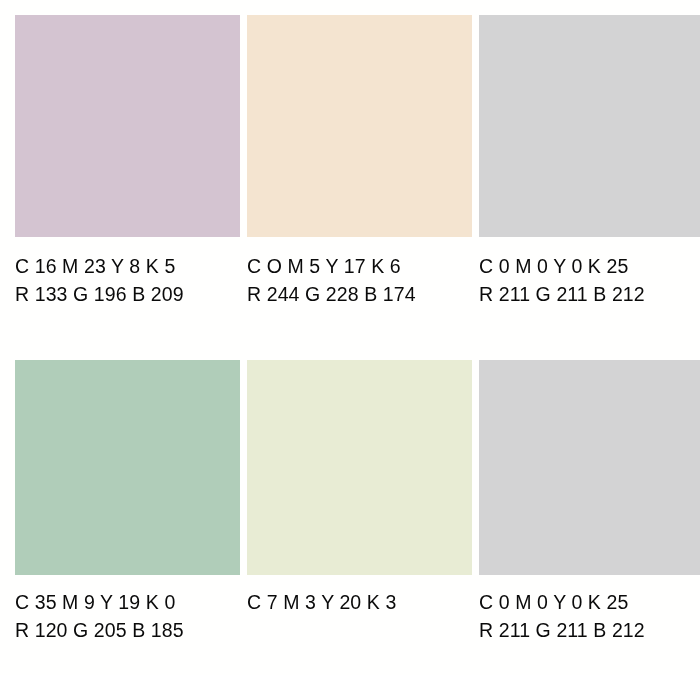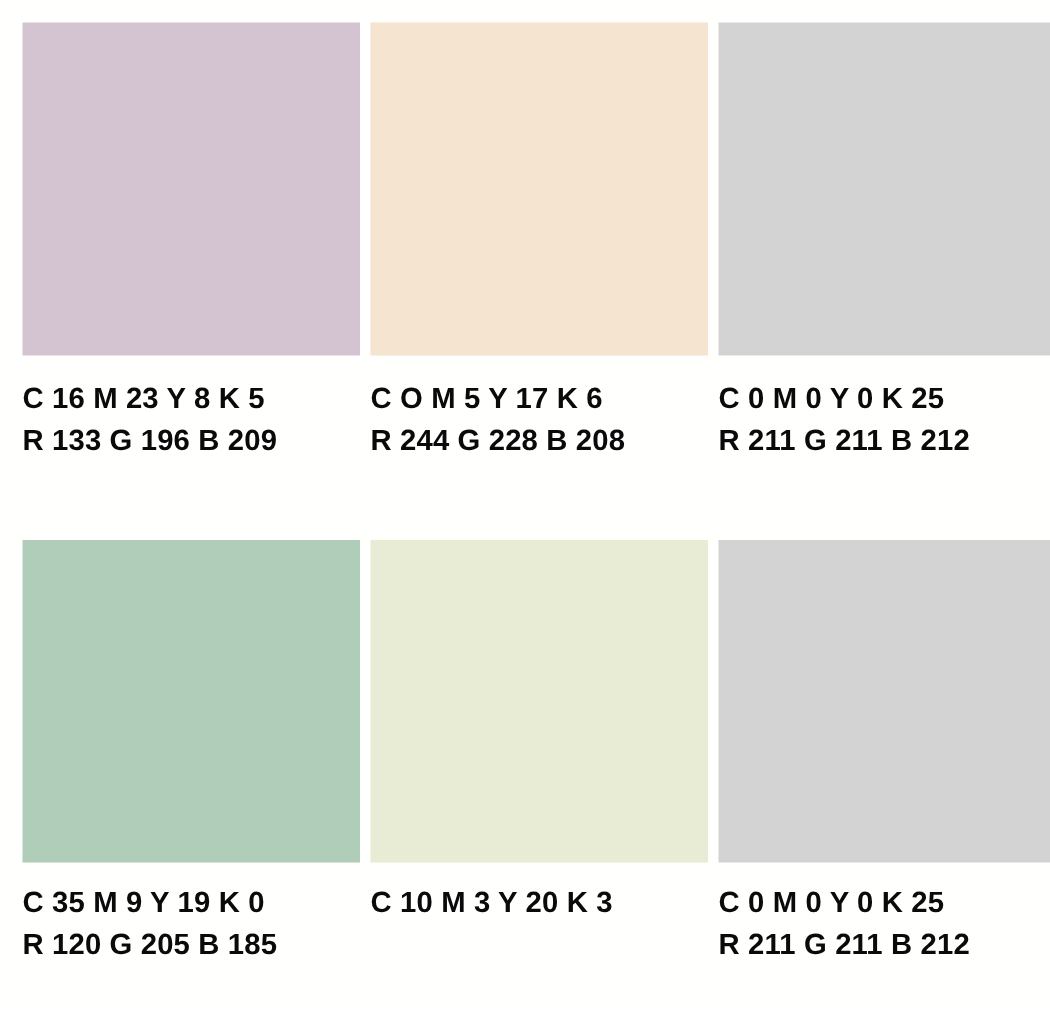--- a/index.html
+++ b/index.html
@@ -19,21 +19,20 @@
     height: 675px;
     background: #fffffe;
     box-sizing: border-box;
   }
   .row {
     position: absolute;
     left: 15px;
     width: 670px;
     display: flex;
     justify-content: space-between;
-    font-weight: bold;
   }
   .row-1 { top: 15px; }
   .row-2 { top: 360px; }
 
   .cell {
     width: 225px;
     margin-right: 7px;
   }
   .cell:last-child { margin-right: 0; }
 
@@ -73,21 +72,21 @@
       <div class="labels">
         <span class="label-line">C 16 M 23 Y 8 K 5</span>
         <span class="label-line">R 133 G 196 B 209</span>
       </div>
     </div>
 
     <div class="cell">
       <div class="swatch" style="background-color: rgb(244, 228, 208);"></div>
       <div class="labels">
         <span class="label-line">C O M 5 Y 17 K 6</span>
-        <span class="label-line">R 244 G 228 B 208</span>
+        <span class="label-line">R 244 G 228 B 174</span>
       </div>
     </div>
 
     <div class="cell">
       <div class="swatch" style="background-color: rgb(211, 211, 212);"></div>
       <div class="labels">
         <span class="label-line">C 0 M 0 Y 0 K 25</span>
         <span class="label-line">R 211 G 211 B 212</span>
       </div>
     </div>
@@ -100,21 +99,21 @@
       <div class="swatch" style="background-color: rgb(176, 205, 185);"></div>
       <div class="labels">
         <span class="label-line">C 35 M 9 Y 19 K 0</span>
         <span class="label-line">R 120 G 205 B 185</span>
       </div>
     </div>
 
     <div class="cell">
       <div class="swatch" style="background-color: rgb(232, 236, 212);"></div>
       <div class="labels">
-        <span class="label-line">C 10 M 3 Y 20 K 3</span>
+        <span class="label-line">C 7 M 3 Y 20 K 3</span>
       </div>
     </div>
 
     <div class="cell">
       <div class="swatch" style="background-color: rgb(211, 211, 212);"></div>
       <div class="labels">
         <span class="label-line">C 0 M 0 Y 0 K 25</span>
         <span class="label-line">R 211 G 211 B 212</span>
       </div>
     </div>

